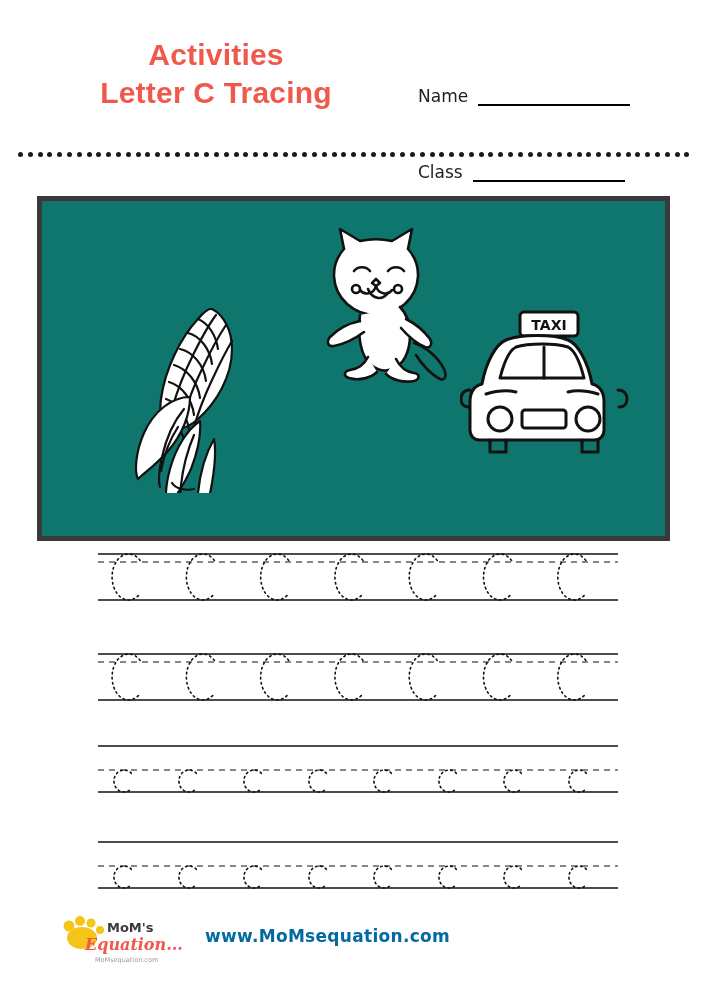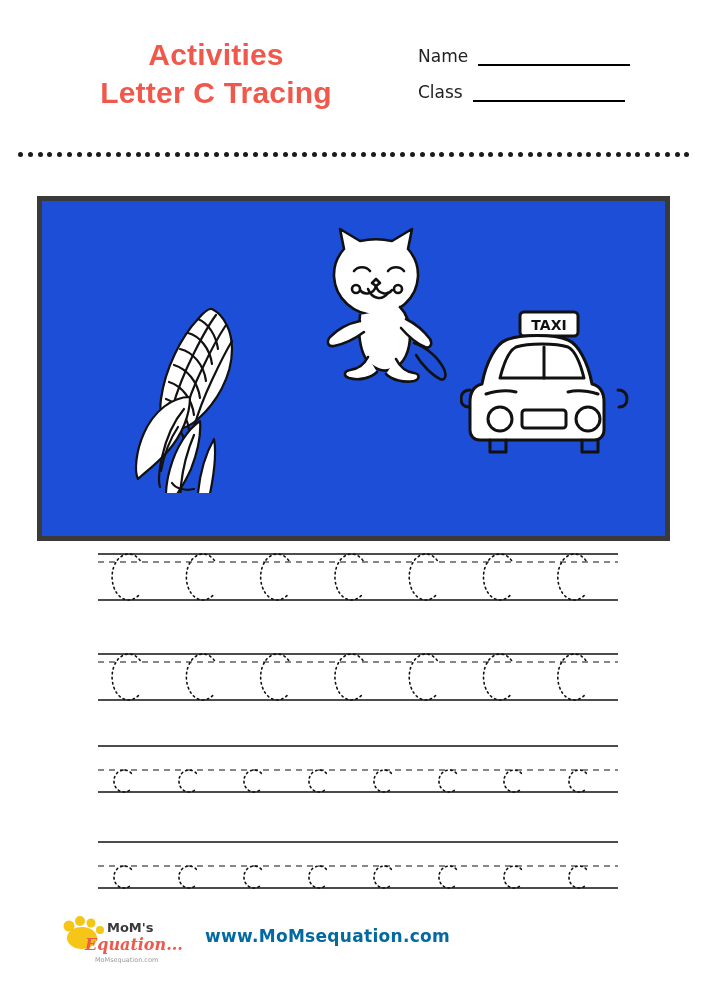--- a/index.html
+++ b/index.html
@@ -53,20 +53,21 @@
   .field-row {
     display: flex;
     align-items: flex-end;
     margin-bottom: 16px;
   }
   .field-label {
     font-size: 17px;
     color: #222222;
     font-family: "DejaVu Sans", sans-serif;
     font-weight: 400;
+    margin-top: 40px;
   }
   .field-line {
     width: 152px;
     border-bottom: 2px solid #000000;
     margin-left: 10px;
     height: 16px;
   }
 
   
   .divider {
@@ -87,21 +88,21 @@
 
   
   .picture-box {
     position: absolute;
     top: 196px;
     left: 37px;
     width: 633px;
     height: 345px;
     border: 5px solid #3a3a3a;
     box-sizing: border-box;
-    background: #1d4ed8;
+    background: #0f766e;
   }
   .pic {
     position: absolute;
   }
   .pic svg { display: block; }
 
   
   .trace-row {
     position: absolute;
     left: 98px;

